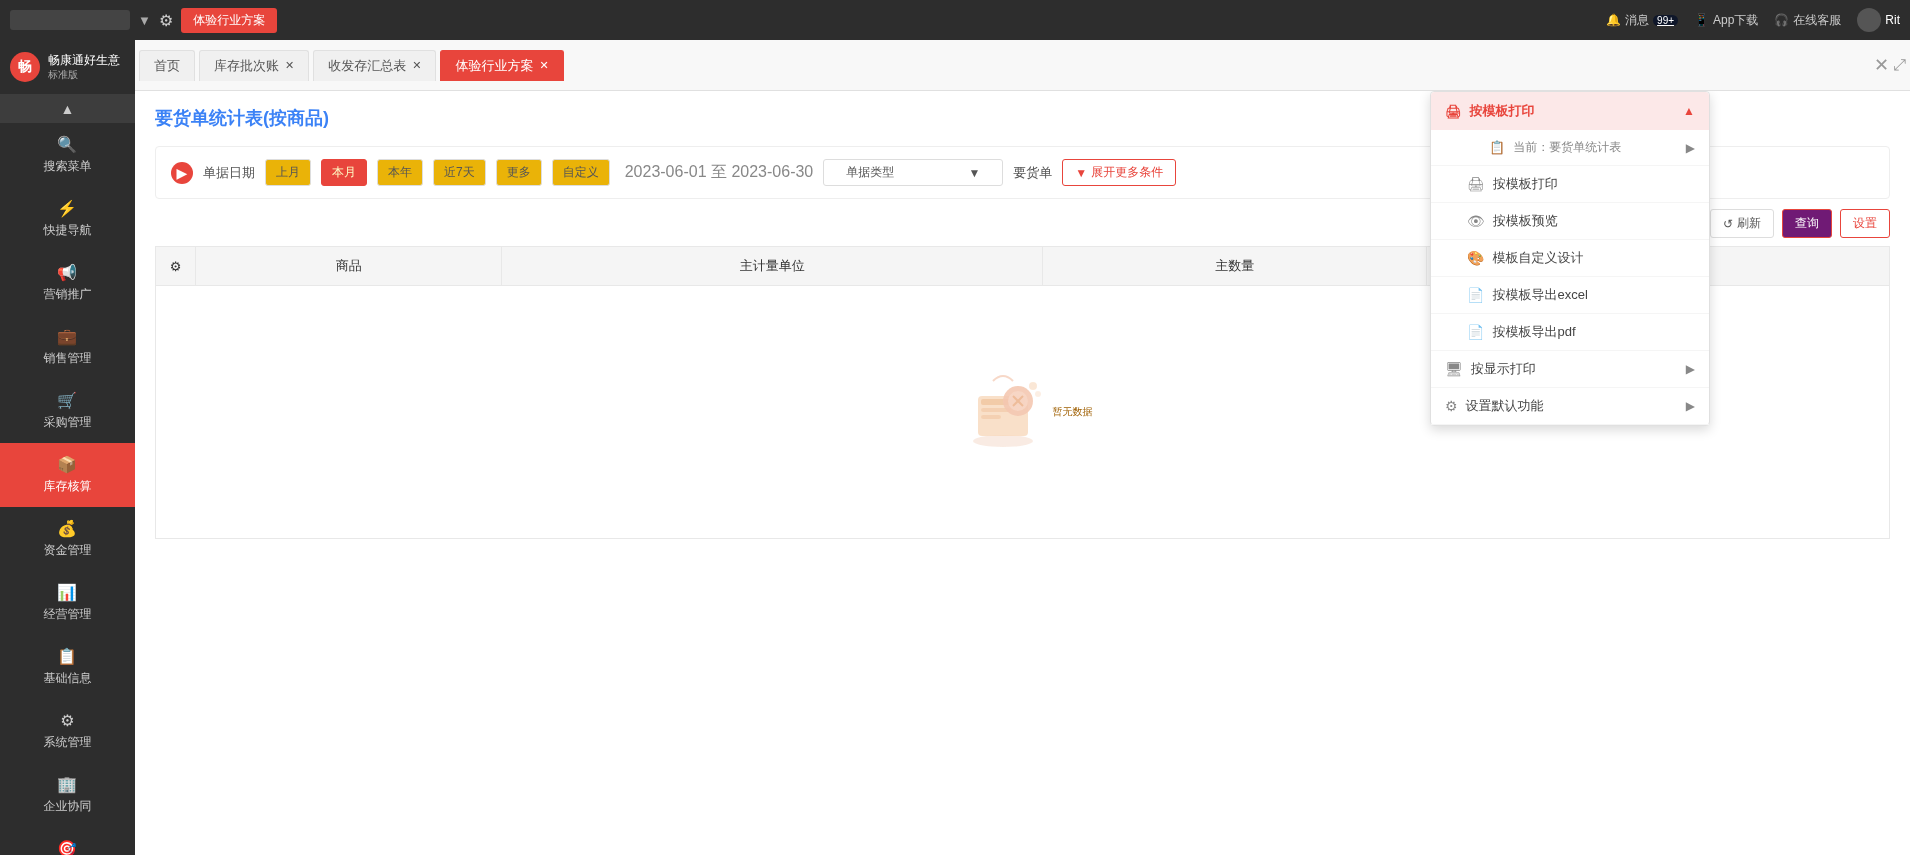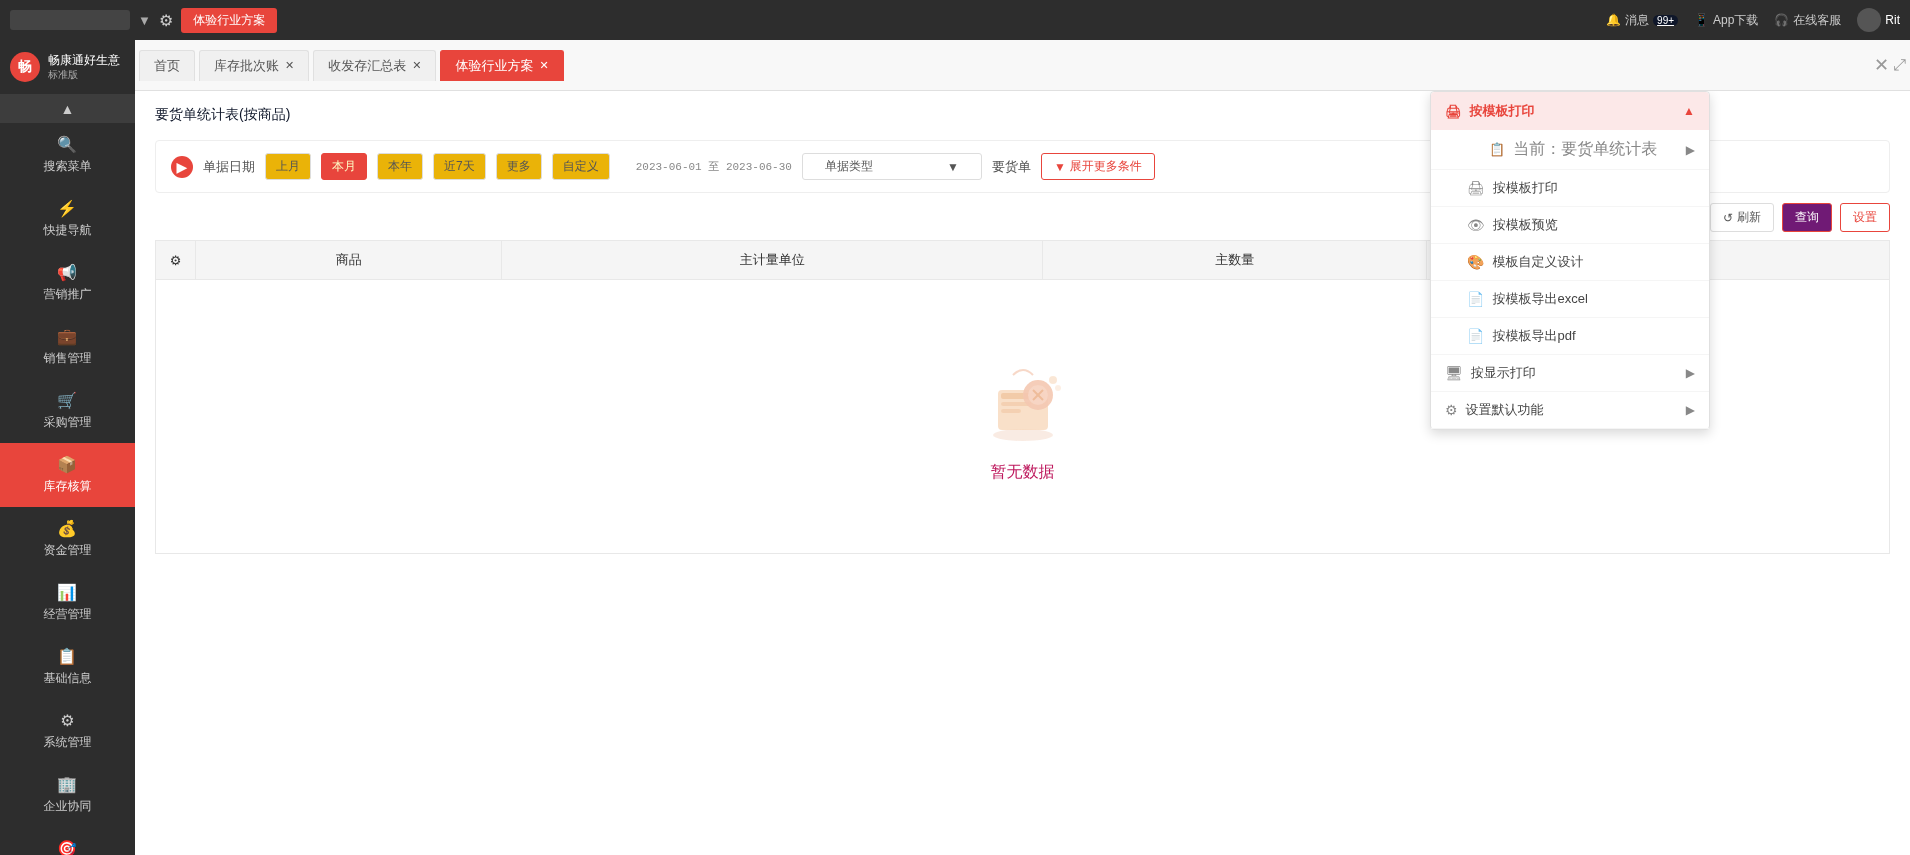--- a/index.html
+++ b/index.html
@@ -147,23 +147,23 @@
     .tab-expand {
       font-size: 16px;
       color: #999;
       cursor: pointer;
     }
 
     
     .page-content { flex: 1; padding: 15px 20px; overflow: auto; position: relative; }
 
     .page-title {
-      font-size: 14px;
-      font-weight: normal;
-      color: #0f172a;
+      font-size: 18px;
+      font-weight: bold;
+      color: #3b82f6;
       margin-bottom: 16px;
     }
 
     
     .filter-bar {
       background: #fff;
       border: 1px solid #eee;
       border-radius: 4px;
       padding: 12px 15px;
       margin-bottom: 10px;
@@ -193,21 +193,21 @@
       background: #eab308;
       cursor: pointer;
       font-size: 12px;
       color: #555;
     }
     .date-btn.active {
       background: #e8453c;
       color: #fef9c3;
       border-color: #e8453c;
     }
-    .date-range { font-size: 11px; color: #888; margin-left: 16px; font-family: Liberation Mono, monospace; }
+    .date-range { font-size: 16px; color: #888; margin-left: 5px; }
     .filter-select {
       padding: 4px 22px;
       border: 1px solid #ddd;
       border-radius: 3px;
       background: #fff;
       cursor: pointer;
       font-size: 12px;
       color: #555;
       min-width: 180px;
       display: flex;
@@ -276,26 +276,25 @@
       border: 1px solid #e8e8e8;
       padding: 10px 12px;
       text-align: center;
       color: #555;
     }
     .data-table th:first-child { width: 40px; }
 
     
     .empty-state {
       display: flex;
-      flex-direction: column;
       align-items: center;
       justify-content: center;
       padding: 60px 0;
-      color: #be185d;
-      font-size: 16px;
+      color: #a16207;
+      font-size: 10px;
     }
     .empty-icon {
       width: 100px;
       height: 100px;
       margin-bottom: 12px;
       opacity: 0.7;
     }
 
     
     .dropdown-menu {
@@ -351,21 +350,21 @@
     .dropdown-group .dg-left { display: flex; align-items: center; gap: 8px; }
     .dropdown-group .dg-icon { font-size: 14px; color: #888; }
     .dropdown-current-item {
       padding: 9px 14px 9px 36px;
       display: flex;
       align-items: center;
       justify-content: space-between;
       cursor: pointer;
       border-bottom: 1px solid #f5f5f5;
     }
-    .current-label { color: #888; font-size: 16px; }
+    .current-label { color: #888; font-size: 12px; }
     .current-arrow { color: #888; font-size: 12px; }
 
     
     .user-name { color: #fff; font-size: 12px; }
   </style>
 </head>
 <body>
 
 <div class="top-bar">
   <div class="top-bar-left">

